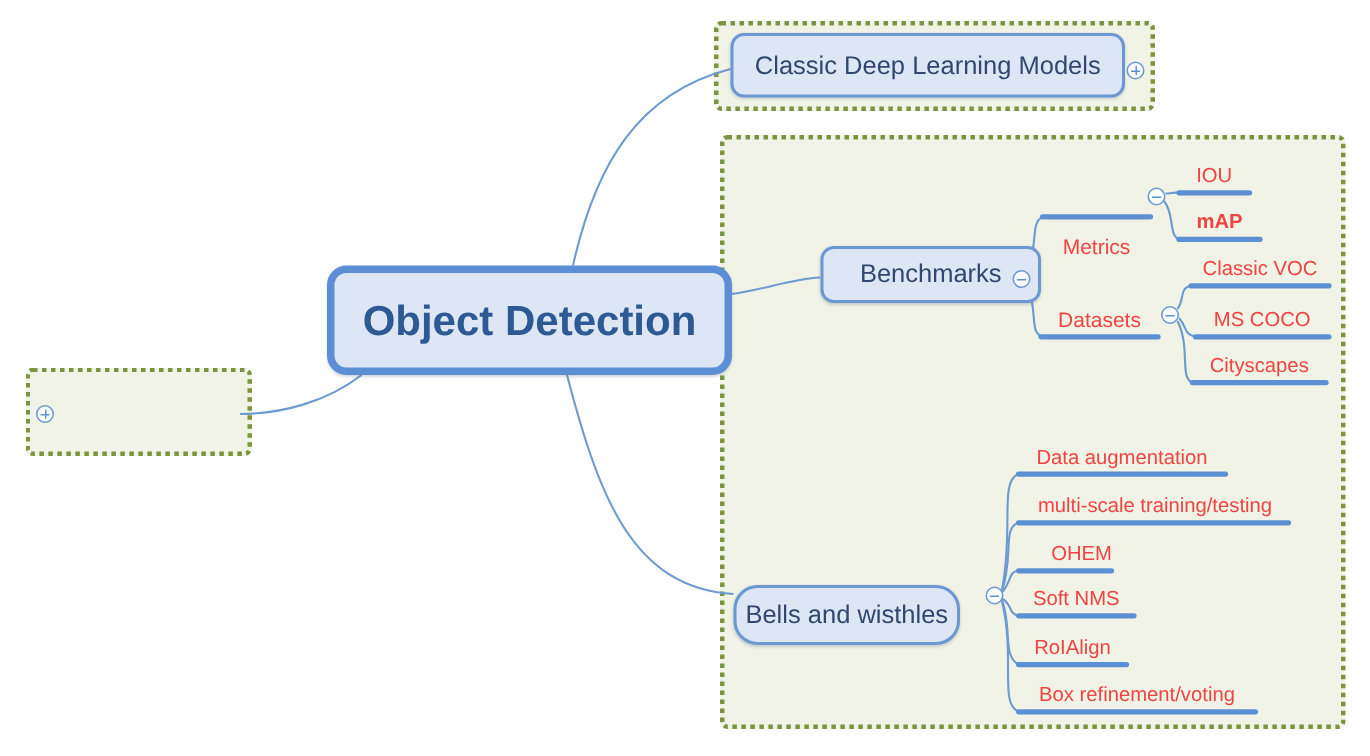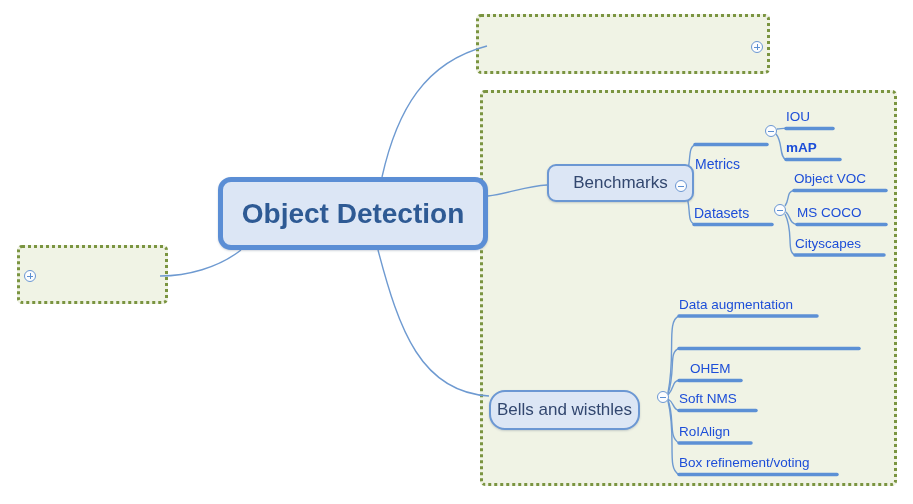--- a/index.html
+++ b/index.html
@@ -46,22 +46,22 @@
   }
   #node-classic    { left: 487px; top: 22px;  width: 263px; height: 43px; }
   #node-benchmarks { left: 547px; top: 164px; width: 147px; height: 38px; }
   #node-bells      { left: 489px; top: 390px; width: 151px; height: 40px; border-radius: 16px; }
   #node-trends     { left: 36px;  top: 253px; width: 124px; height: 42px; }
 
   
   .leaf {
     position: absolute; z-index: 3;
     height: 18px; line-height: 18px;
-    text-align: left;
-    font-size: 13.5px; color: #1d4ed8;
+    text-align: center;
+    font-size: 13.5px; color: #ef4444;
     white-space: nowrap;
   }
   .sub { font-size: 14px; }
   #leaf-metrics    { left: 695px; top: 124px; width: 72px; margin-top: 31px;  }
   #leaf-datasets   { left: 694px; top: 204px; width: 78px;  }
   #leaf-iou        { left: 786px; top: 108px; width: 47px;  }
   #leaf-map        { left: 786px; top: 139px; width: 54px; font-weight: bold;  }
   #leaf-pascal     { left: 794px; top: 170px; width: 92px;  }
   #leaf-coco       { left: 797px; top: 204px; width: 89px;  }
   #leaf-city       { left: 795px; top: 235px; width: 89px;  }
@@ -140,35 +140,39 @@
       <line x1="679" y1="380.5" x2="741" y2="380.5"></line>
       <line x1="679" y1="410.5" x2="756" y2="410.5"></line>
       <line x1="679" y1="443" x2="751" y2="443"></line>
       <line x1="679" y1="474.5" x2="837" y2="474.5"></line>
     </g>
   </svg>
 
   <div class="node" id="node-central">
     <span>Object Detection</span>
   </div>
+  <div class="node" id="node-classic">
+    <span>Classic Deep Learning Models</span>
+  </div>
   <div class="node" id="node-benchmarks">
     <span>Benchmarks</span>
   </div>
   <div class="node" id="node-bells">
     <span>Bells and wisthles</span>
   </div>
 
   <div class="leaf sub" id="leaf-metrics">Metrics</div>
   <div class="leaf sub" id="leaf-datasets">Datasets</div>
   <div class="leaf" id="leaf-iou">IOU</div>
   <div class="leaf" id="leaf-map">mAP</div>
-  <div class="leaf" id="leaf-pascal">Object VOC</div>
+  <div class="leaf" id="leaf-pascal">Classic VOC</div>
   <div class="leaf" id="leaf-coco">MS COCO</div>
   <div class="leaf" id="leaf-city">Cityscapes</div>
   <div class="leaf" id="leaf-dataaug">Data augmentation</div>
+  <div class="leaf" id="leaf-multiscale">multi-scale training/testing</div>
   <div class="leaf" id="leaf-ohem">OHEM</div>
   <div class="leaf" id="leaf-softnms">Soft NMS</div>
   <div class="leaf" id="leaf-roialign">RoIAlign</div>
   <div class="leaf" id="leaf-boxref">Box refinement/voting</div>
 
   <div class="expander plus" id="exp-classic"></div>
   <div class="expander plus" id="exp-trends"></div>
   <div class="expander" id="exp-benchmarks"></div>
   <div class="expander" id="exp-metrics"></div>
   <div class="expander" id="exp-datasets"></div>

